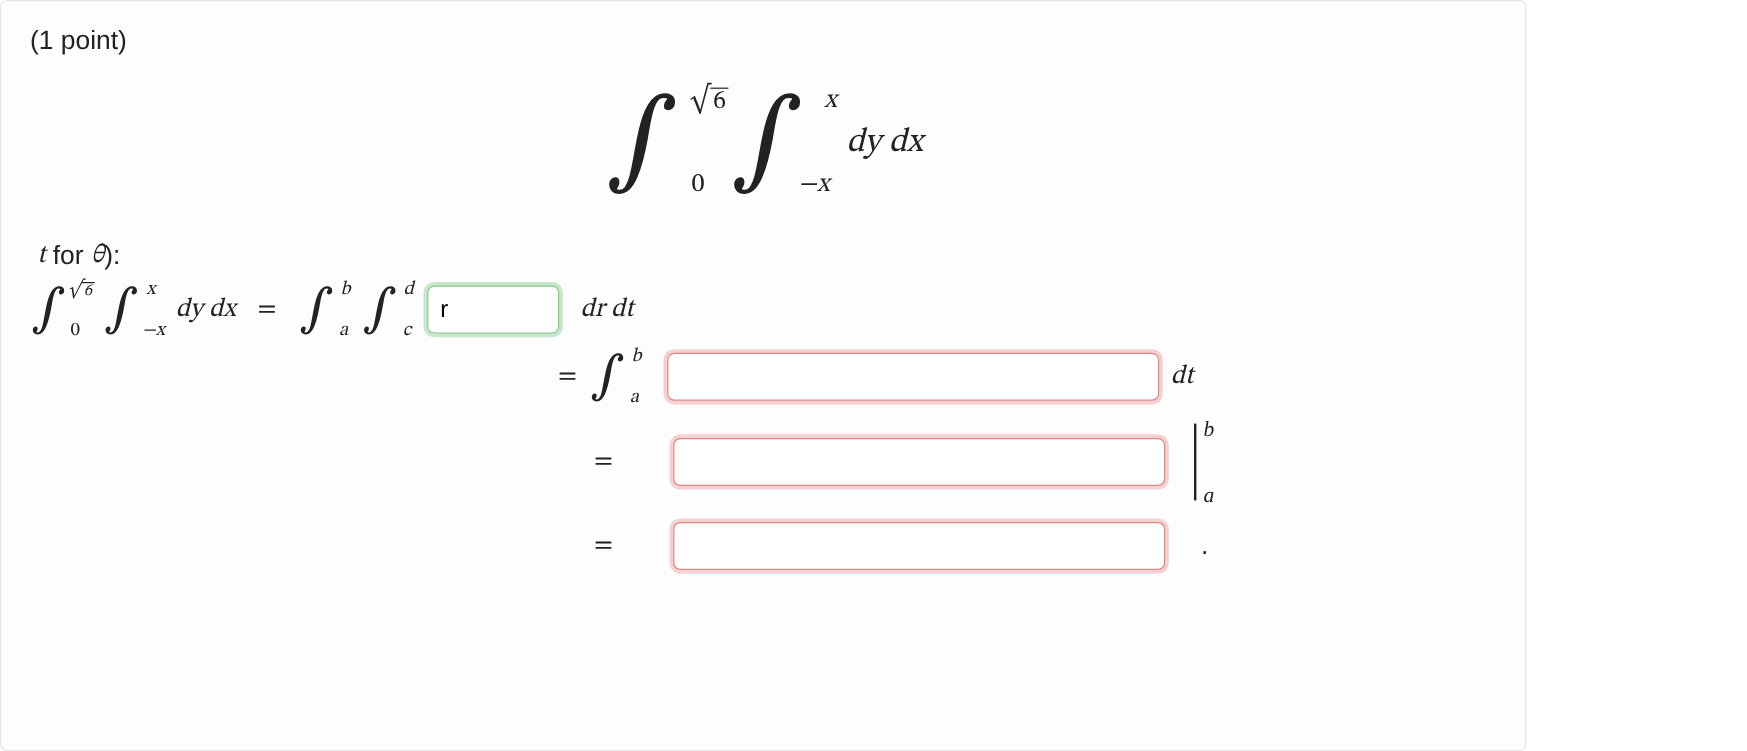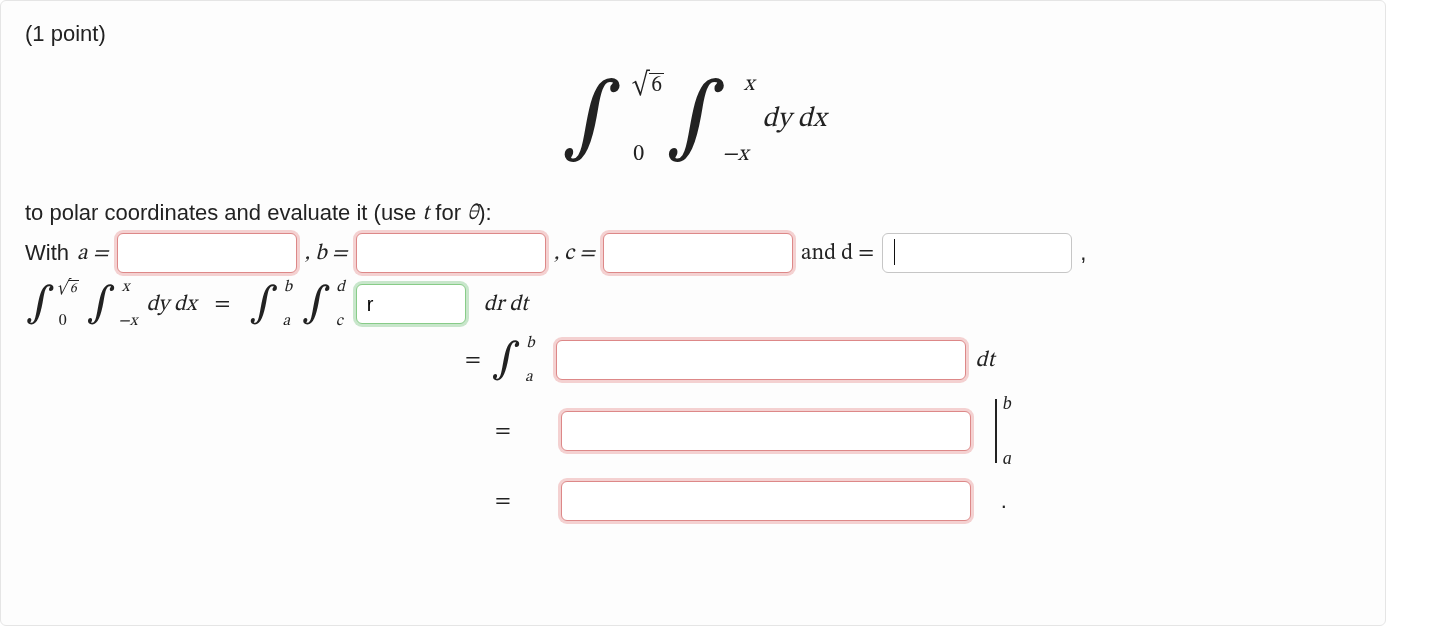--- a/index.html
+++ b/index.html
@@ -7,21 +7,21 @@
     padding: 0;
     width: 1456px;
     height: 626px;
     font-family: "Helvetica Neue", Arial, sans-serif;
     font-size: 22px;
     color: #222;
     background: #fff;
   }
   .page {
     box-sizing: border-box;
-    width: 1386px;
+    width: 1272px;
     height: 626px;
     padding: 14px 24px;
     border: 1px solid #e5e5e5;
     border-radius: 6px;
     background: #fdfdfd;
   }
   .row {
     display: flex;
     align-items: center;
     flex-wrap: wrap;
@@ -117,47 +117,29 @@
     <span style="width:40px;display:inline-block"></span>
     <span class="big-int">∫
       <span class="lim upper"><span class="ital">x</span></span>
       <span class="lim lower"><span class="ital">−x</span></span>
     </span>
     <span style="width:34px;display:inline-block"></span>
     <span class="ital">dy dx</span>
   </div>
 
   <div class="row">
-    <span>to polar coordinates and evaluate it (use</span>
     <span class="spacer-6"></span>
     <span class="ital">t</span>
     <span class="spacer-6"></span>
     <span>for</span>
     <span class="spacer-6"></span>
     <span class="ital">θ</span>
     <span>):</span>
   </div>
 
-  <div class="row" style="gap:8px;">
-    <span>With</span>
-    <span class="ital">a =</span>
-    <input class="input glow-red w-sm" value="" style="">
-    <span class="ital">, b =</span>
-    <input class="input glow-red w-md" value="" style="">
-    <span class="ital">, c =</span>
-    <input class="input glow-red w-md" value="" style="">
-    <span>
-      <span class="rm" style="font-style:normal">and d =</span>
-    </span>
-    <span style="position:relative; display:inline-flex; align-items:center;">
-      <input class="input w-md" style="padding-left: 14px;" value="">
-      <span style="position:absolute; left:12px; top:6px; width:1px; height:26px; background:#111;"></span>
-    </span>
-    <span>,</span>
-  </div>
 
   <div class="row" style="gap:4px; margin-top:10px;">
 
     <span class="sint">∫
       <span class="u wide"><span class="sqrt" style="font-size:14px">
             <span class="rad">√</span>
             <span class="arg">6</span>
           </span></span>
       <span class="l" style="font-style:normal">0</span>
     </span>

